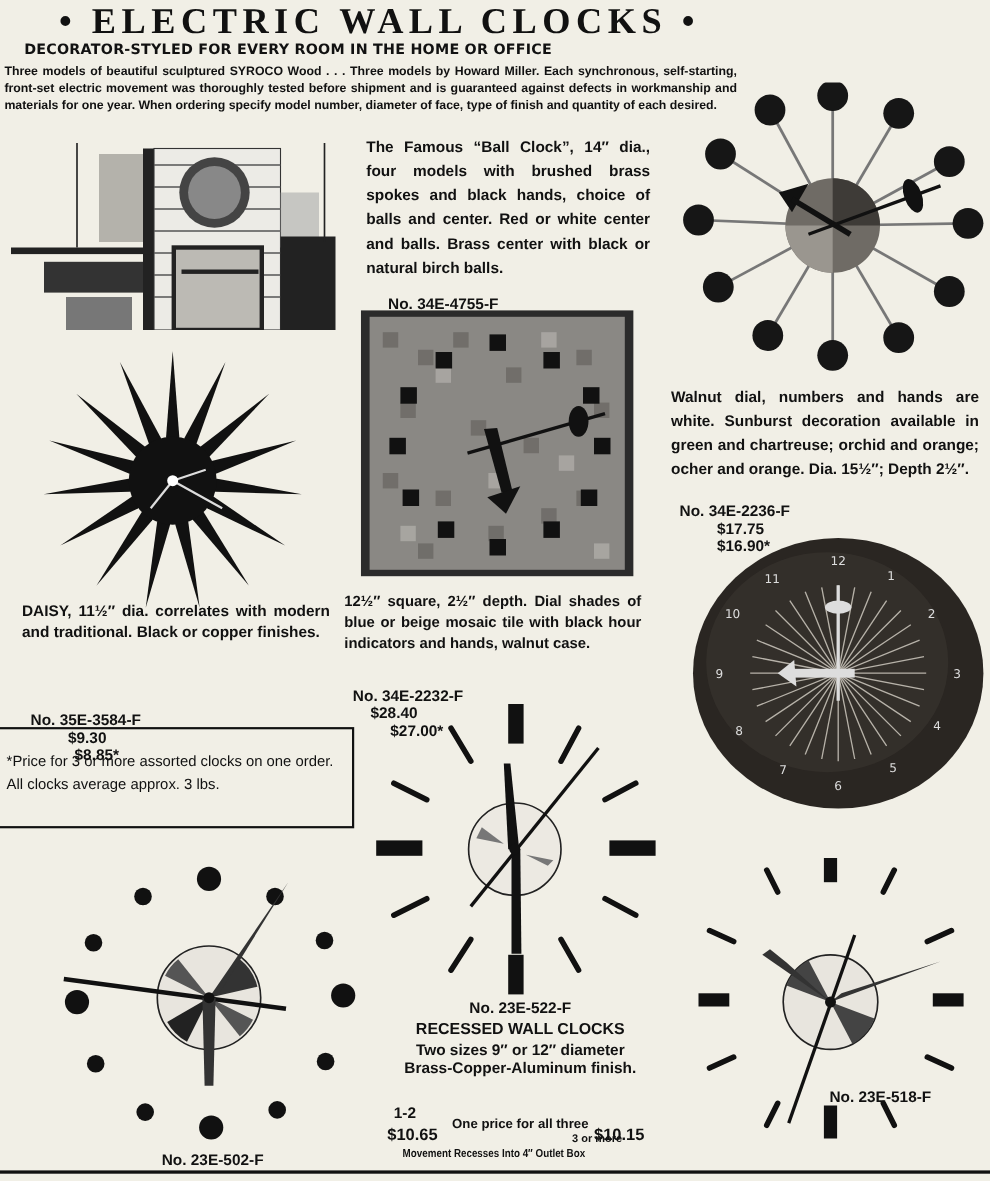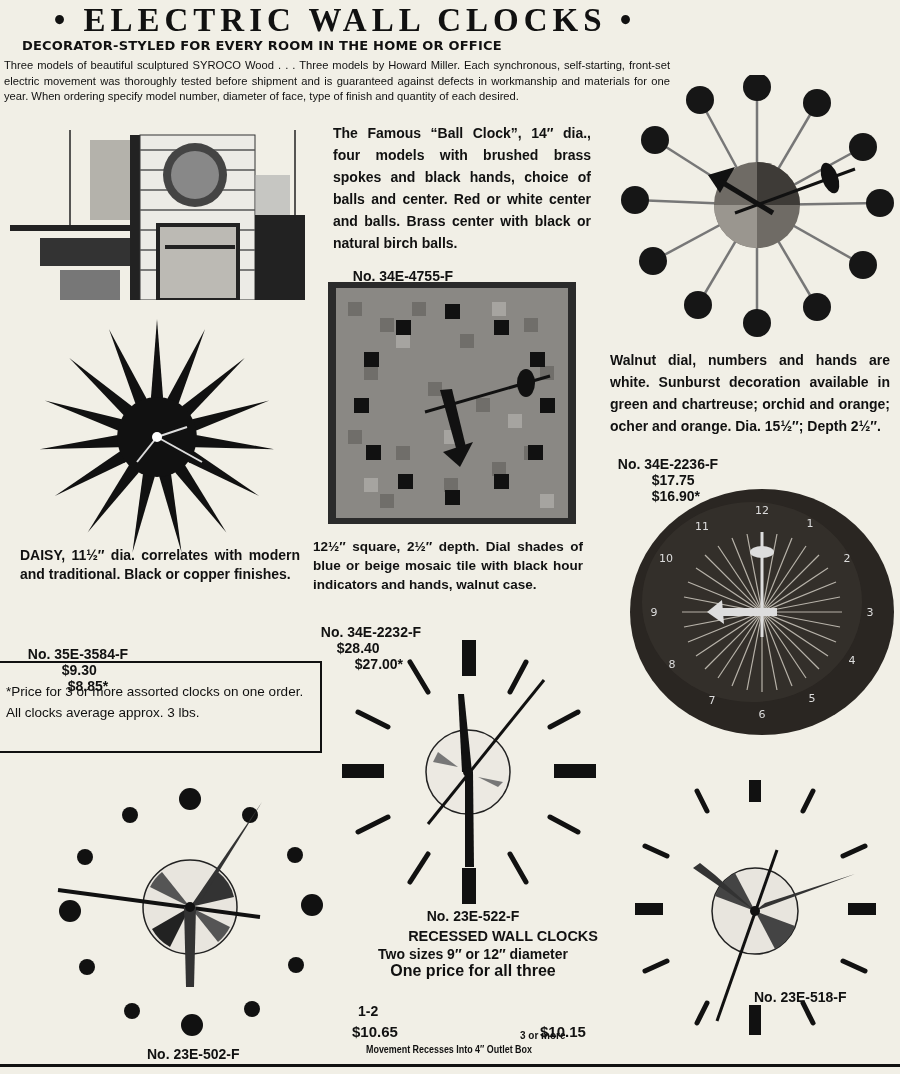--- a/index.html
+++ b/index.html
@@ -2,21 +2,21 @@
 <html><head>
 <meta charset="utf-8">
 <style>
   html,body{margin:0;padding:0;}
   body{width:900px;height:1074px;background:#f1efe6;position:relative;overflow:hidden;
        font-family:"Liberation Sans",sans-serif;color:#111;}
   .abs{position:absolute;}
   .title{left:0;top:2px;width:690px;text-align:center;font-weight:bold;font-size:33px;letter-spacing:5px;
          font-family:Liberation Serif, serif;}
   .subtitle{left:22px;top:38px;font-weight:bold;font-size:13px;letter-spacing:0.2px;font-family:"DejaVu Sans",sans-serif;}
-  .intro{left:4px;top:58px;width:666px;font-weight:normal;font-size:11.2px;line-height:15.5px;text-align:justify;}
+  .intro{left:4px;top:58px;width:666px;font-weight:bold;font-size:11.2px;line-height:15.5px;text-align:justify;}
   .desc{font-size:14px;line-height:22px;font-weight:600;text-align:justify;}
   .sku{font-weight:bold;font-size:14px;white-space:pre;}
   .box{left:-2px;top:661px;width:324px;height:92px;border:2px solid #111;box-sizing:border-box;padding:18px 8px 0 6px;
        font-size:13.5px;line-height:21px;}
   .rule{left:0;height:3px;background:#111;}
   svg{position:absolute;}
   .center{text-align:center;}
 </style>
 </head>
 <body>
@@ -262,23 +262,24 @@
   <path d="M-30 -20 L-10 -5 L-35 -10 Z" fill="#777"></path>
   <path d="M30 15 L10 5 L35 10 Z" fill="#777"></path>
   <polygon points="-10,-78 -4,-78 4,0 -6,0" fill="#111"></polygon>
   <polygon points="-3,0 5,0 6,95 -3,95" fill="#111"></polygon>
   <line x1="-40" y1="52" x2="76" y2="-92" stroke="#111" stroke-width="3"></line>
   <circle cx="0" cy="0" r="5" fill="#111"></circle>
 </svg>
 
 <div class="abs center" style="left:348px;top:908px;width:250px;">
   <div class="sku" style="font-size:14px;">No. 23E-522-F</div>
-  <div style="font-weight:bold;font-size:14.5px;margin-top:4px;text-align:right;">RECESSED WALL CLOCKS</div>
+  <div style="font-weight:bold;font-size:14.5px;margin-top:4px;">RECESSED WALL CLOCKS</div>
   <div style="font-size:14px;font-weight:600;margin-top:2px;">Two sizes 9″ or 12″ diameter</div>
-  <div style="font-size:16px;font-weight:600;">One price for all three</div>
+  <div style="font-size:14px;font-weight:600;">Brass-Copper-Aluminum  finish.</div>
+  <div style="font-size:12px;font-weight:600;margin-top:36px;">One price for all three</div>
 </div>
 <div class="abs" style="left:358px;top:1003px;font-size:14px;font-weight:600;">1-2</div>
 <div class="abs" style="left:520px;top:1030px;font-size:10px;font-weight:600;">3 or more</div>
 <div class="abs sku" style="left:352px;top:1023px;font-size:15px;">$10.65</div>
 <div class="abs sku" style="left:540px;top:1023px;font-size:15px;">$10.15</div>
 <div class="abs" style="left:366px;top:1043px;font-size:10.5px;font-weight:bold;font-family:'Liberation Sans Narrow','Liberation Sans',sans-serif;transform:scaleX(0.85);transform-origin:left;">Movement Recesses Into 4″ Outlet Box</div>
 
 <svg style="left:50px;top:772px" width="280" height="270" viewBox="-140 -135 280 270">
   <g fill="#111">
     <circle cx="0" cy="-108" r="11"></circle>

